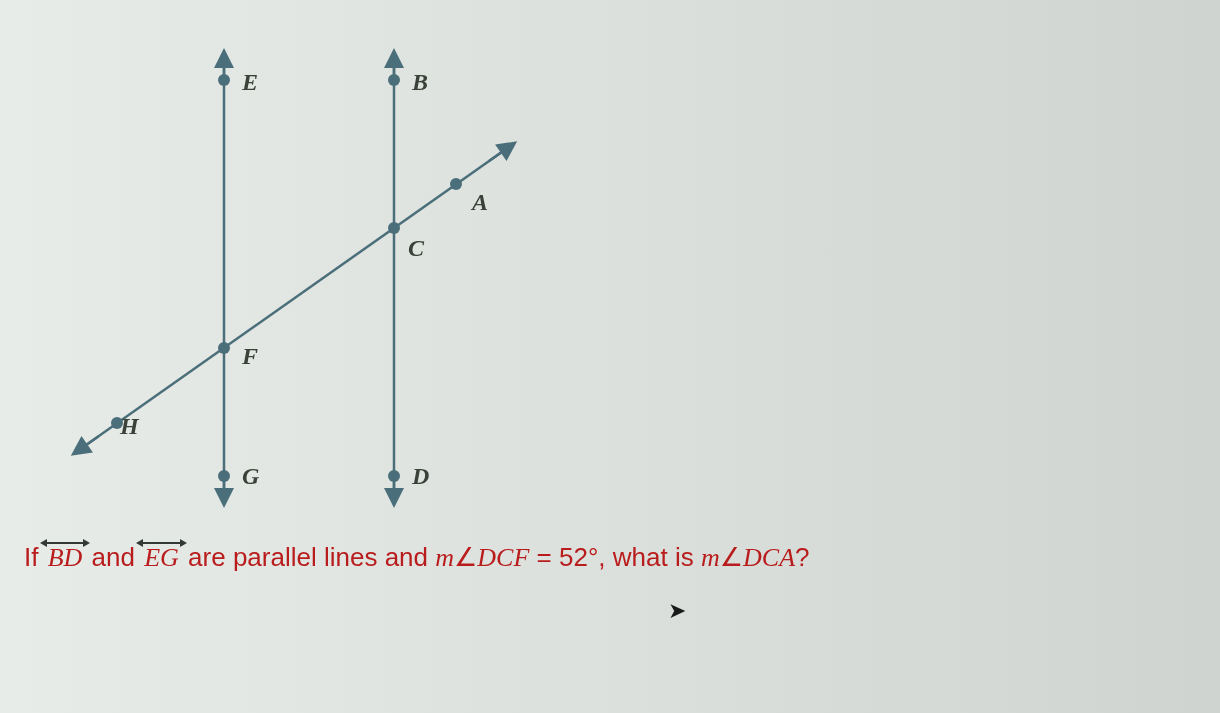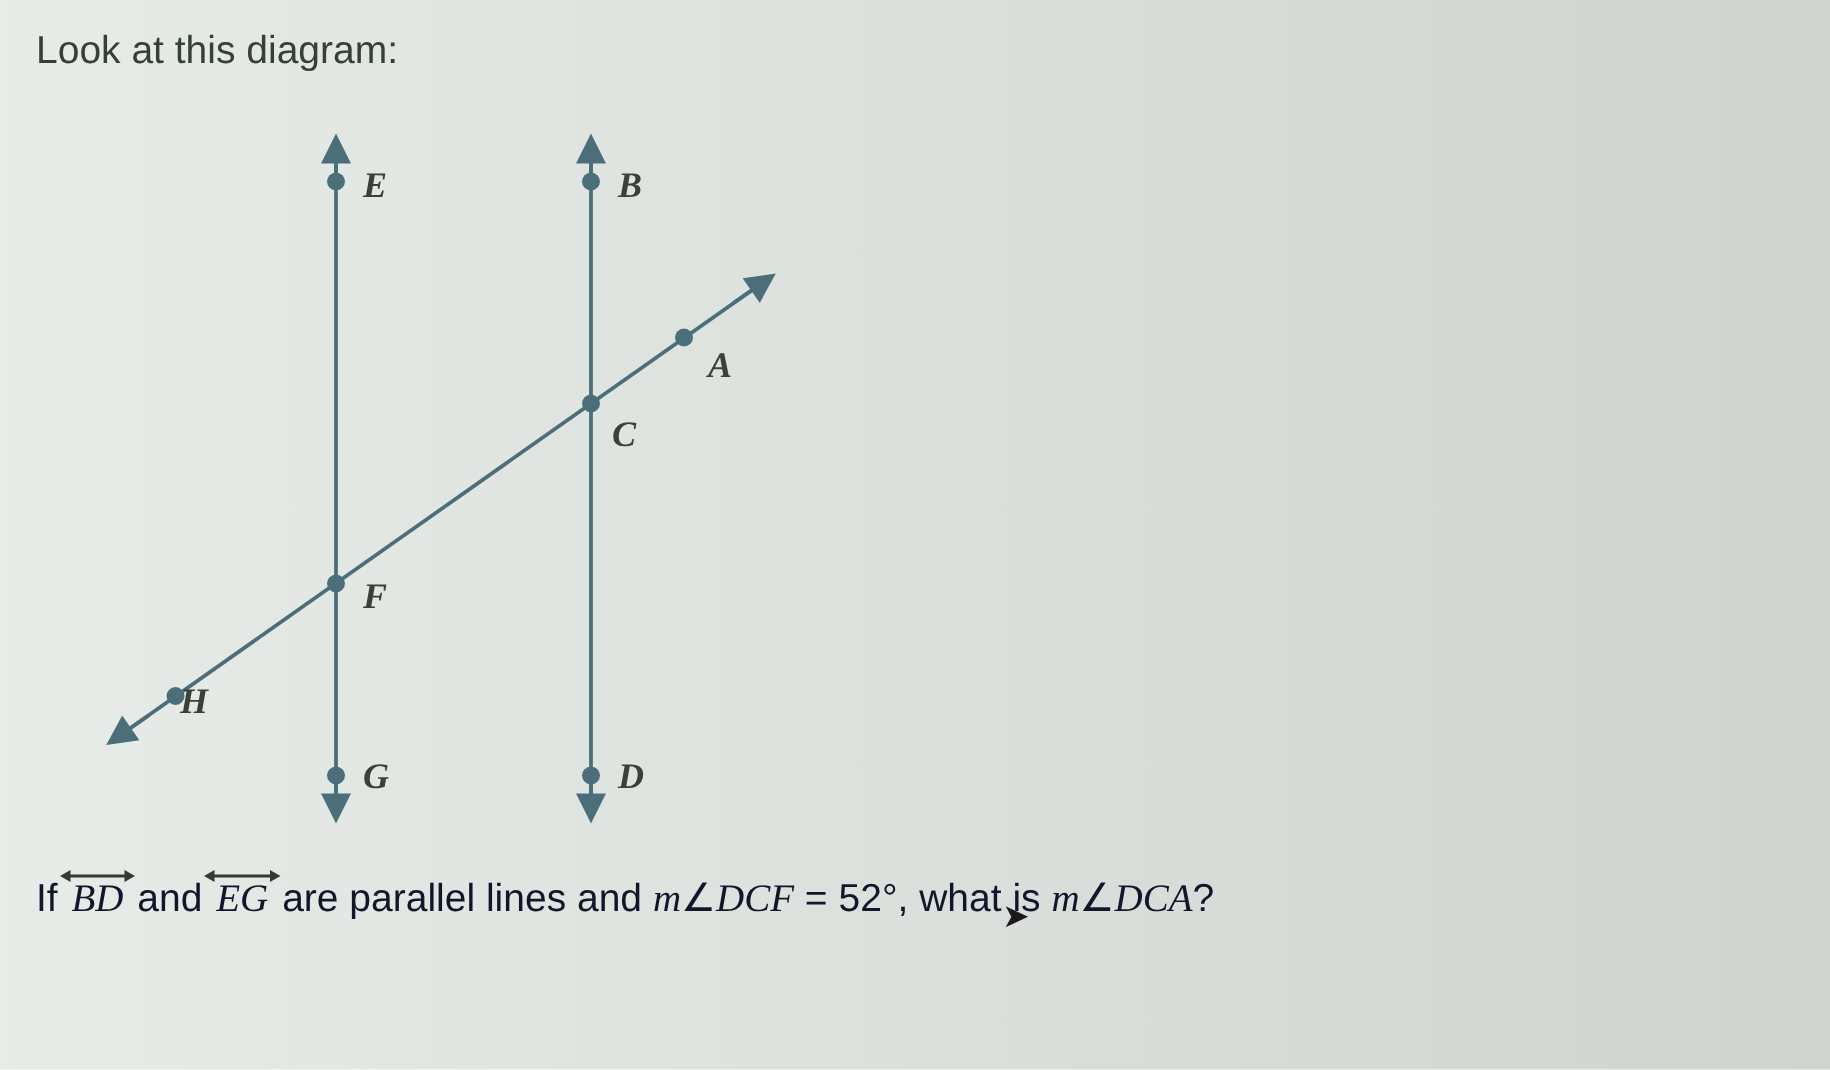--- a/index.html
+++ b/index.html
@@ -32,21 +32,21 @@
       font-weight: 600;
       font-family: "Times New Roman", serif;
       fill: #394139;
     }
     .pt-dot { fill: #4b6f7a; }
     .stroke { stroke: #4b6f7a; stroke-width: 2.5; fill: none; }
     .arrowhead { fill: #4b6f7a; }
     .question-line {
       font-size: 26px;
       font-family: Verdana, Arial, sans-serif;
-      color: #0f172a;
+      color: #b91c1c;
       margin-top: 4px;
       white-space: nowrap;
     }
     .over-arrow {
       position: relative;
       display: inline-block;
       font-style: italic;
       font-family: "Times New Roman", serif;
       padding: 0 2px;
     }
@@ -83,21 +83,20 @@
       top: 598px;
       font-size: 22px;
       color: #1a1a1a;
       pointer-events: none;
     }
   </style>
 </head>
 <body>
 
 <div class="page">
-  <div class="prompt-top">Look at this diagram:</div>
 
   <div class="diagram-wrap">
     <svg width="520" height="520" viewBox="0 0 520 520">
       <defs>
         <marker id="ah" markerWidth="12" markerHeight="12" refX="6" refY="6" orient="auto">
           <path d="M2,2 L10,6 L2,10 Z" class="arrowhead"></path>
         </marker>
       </defs>
 
       <line class="stroke" x1="200" y1="60" x2="200" y2="40" marker-end="url(#ah)"></line>

